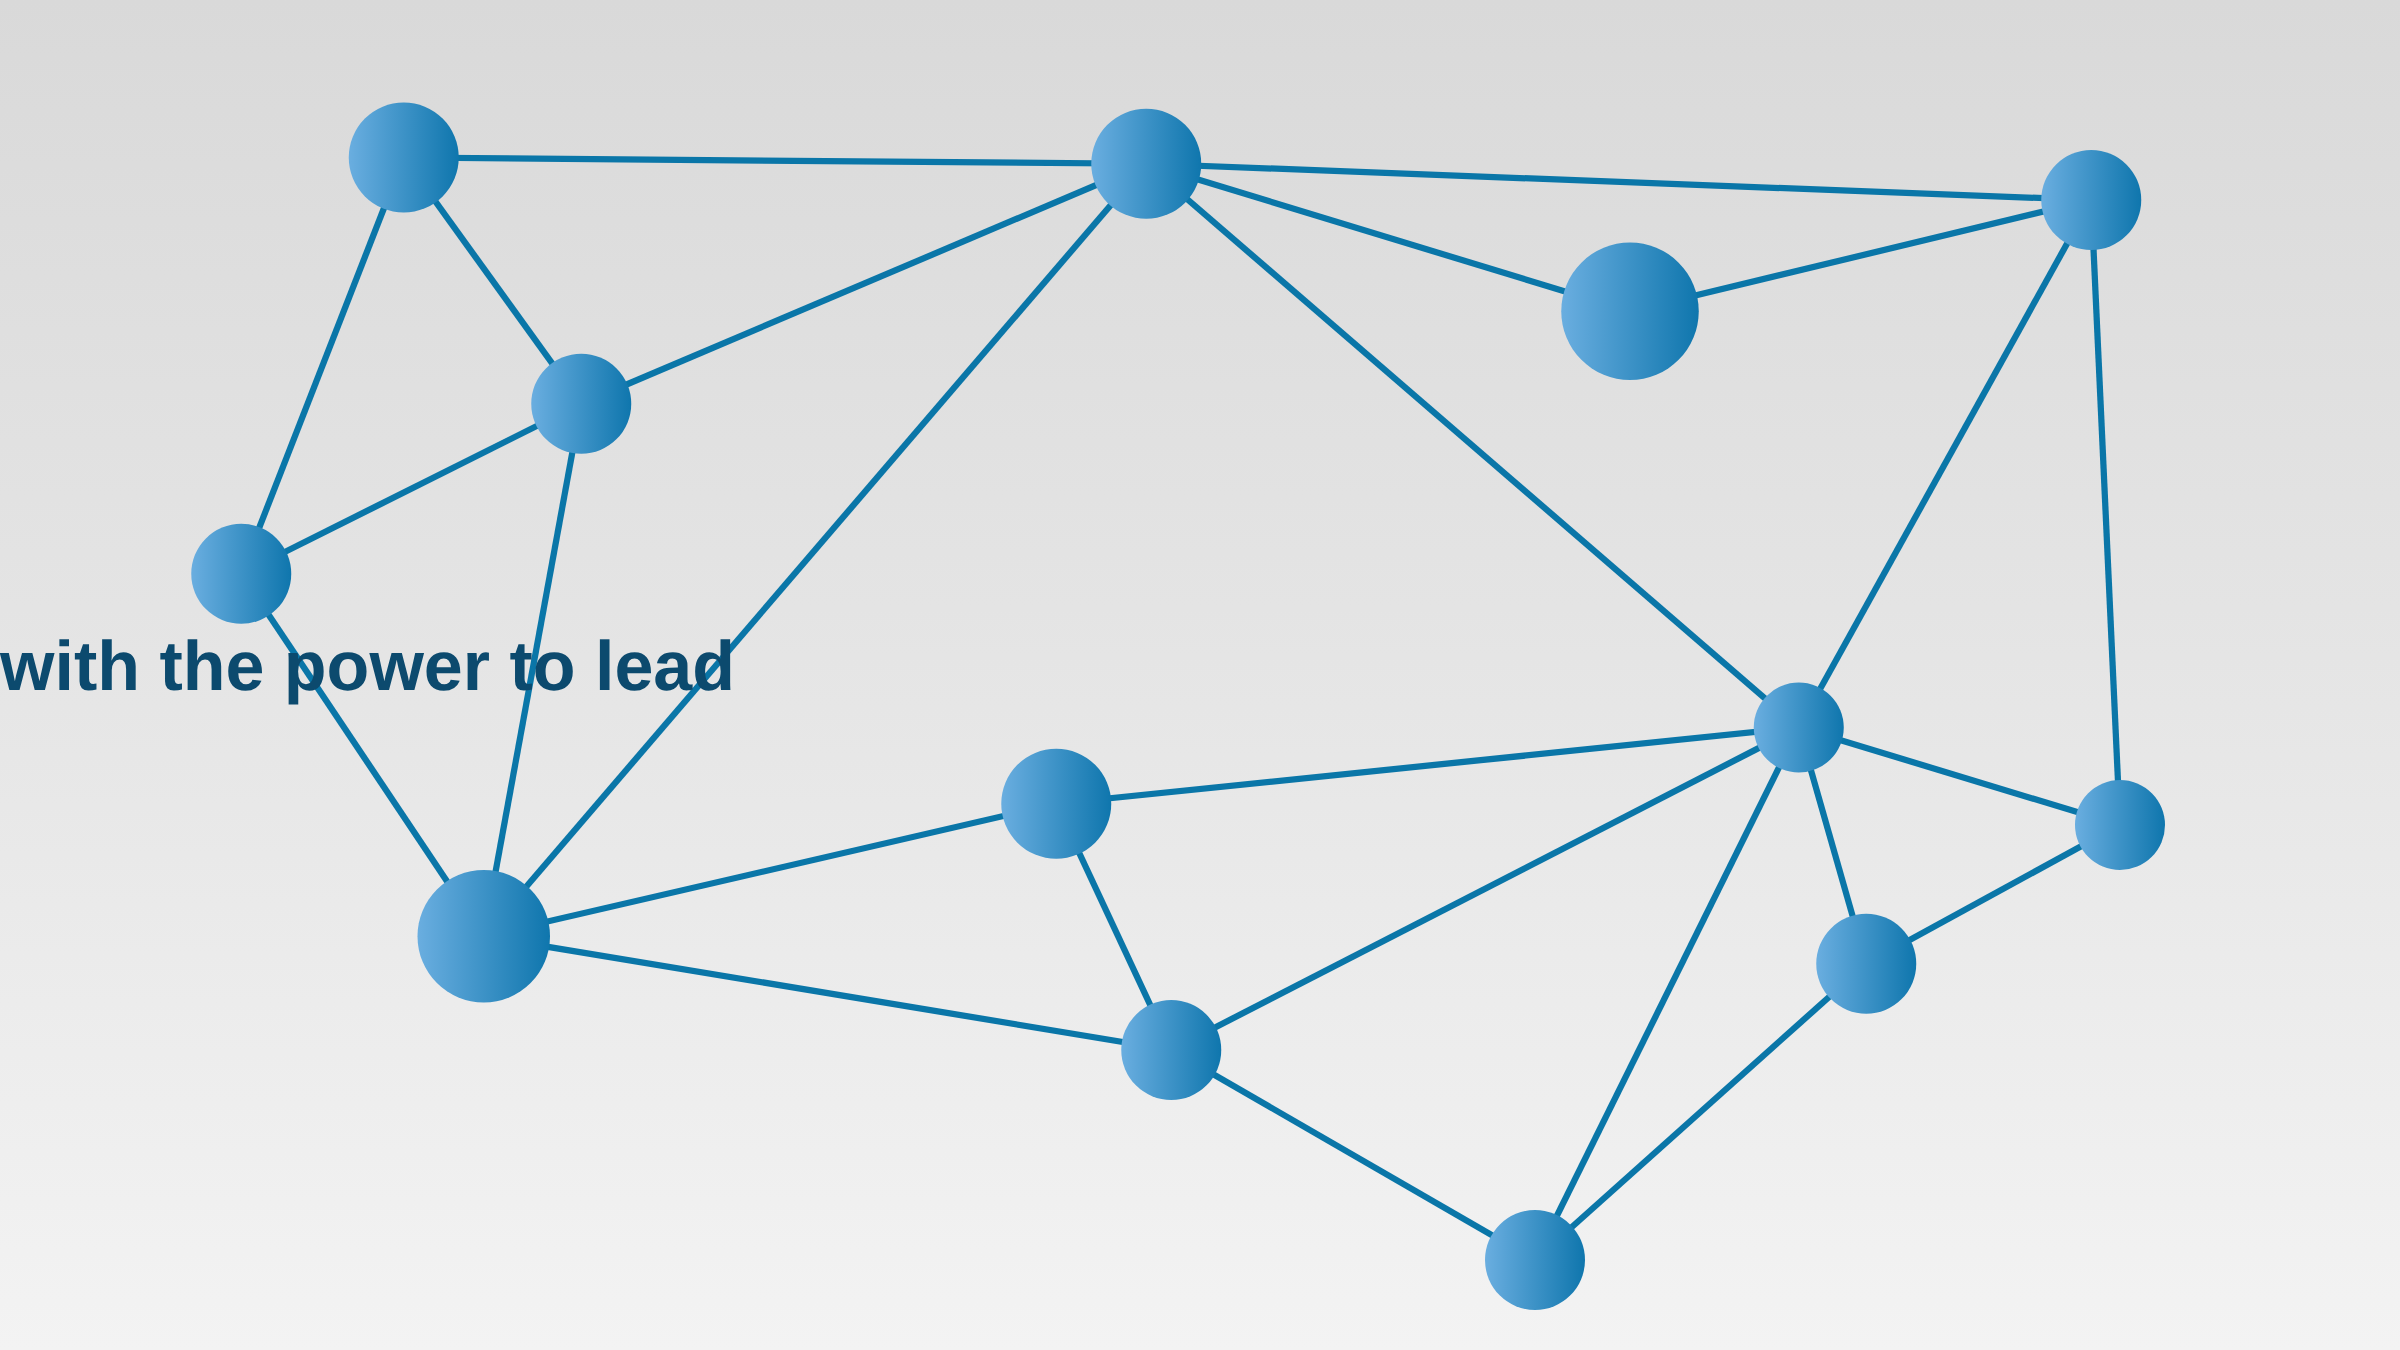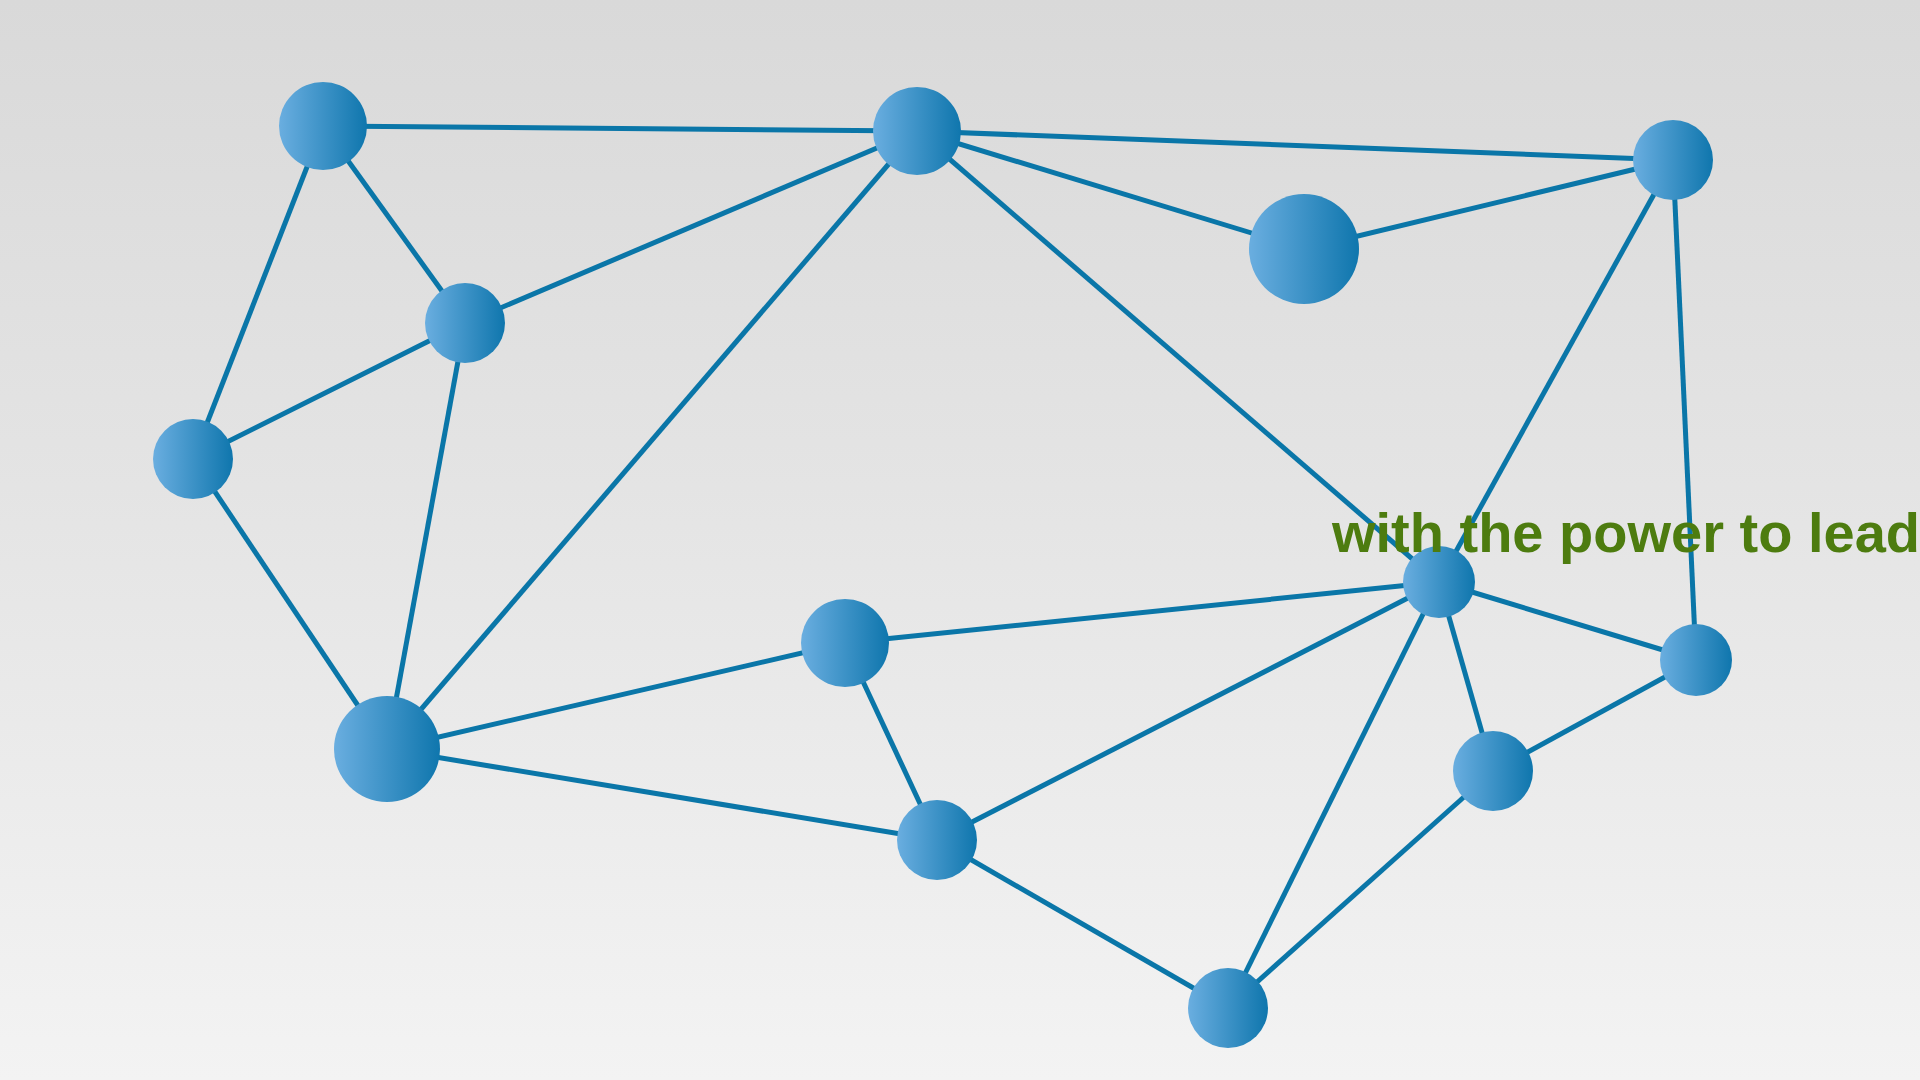--- a/index.html
+++ b/index.html
@@ -2,23 +2,23 @@
 <html><head>
 <meta charset="utf-8">
 <style>
   html, body { margin:0; padding:0; }
   body {
     width:1920px; height:1080px; overflow:hidden; position:relative;
     background: linear-gradient(to bottom, #d9d9d9 0%, #e4e4e4 45%, #f3f3f3 100%);
   }
   svg.net { position:absolute; left:0; top:0; width:1920px; height:1080px; }
   .caption {
-    position:absolute; left:0; top:500px; width:1920px; text-align:right;
+    position:absolute; left:0; top:500px; width:1920px; text-align:left;
     font-family: "Liberation Sans", sans-serif; font-weight:bold;
-    font-size:56px; color:#4d7c0f; letter-spacing:0px;
+    font-size:56px; color:#0c4a6e; letter-spacing:0px;
   }
 </style>
 </head>
 <body>
 
 <svg class="net" xmlns="http://www.w3.org/2000/svg" viewBox="0 0 1920 1080">
   <defs>
     <linearGradient id="nodeGrad" x1="0" y1="0" x2="1" y2="0">
       <stop offset="0%" stop-color="#6aaee0"></stop>
       <stop offset="100%" stop-color="#0f76ad"></stop>

